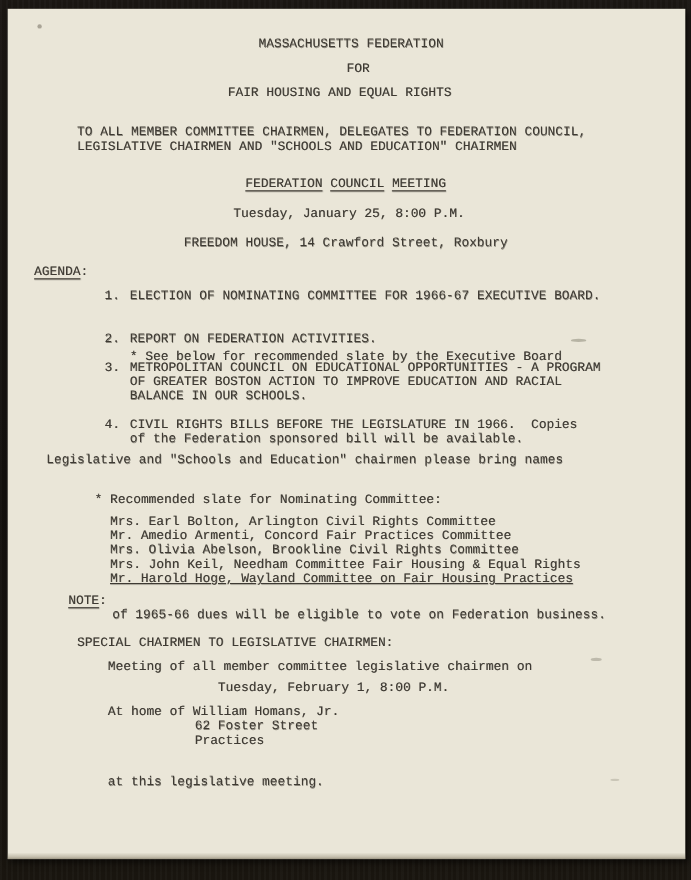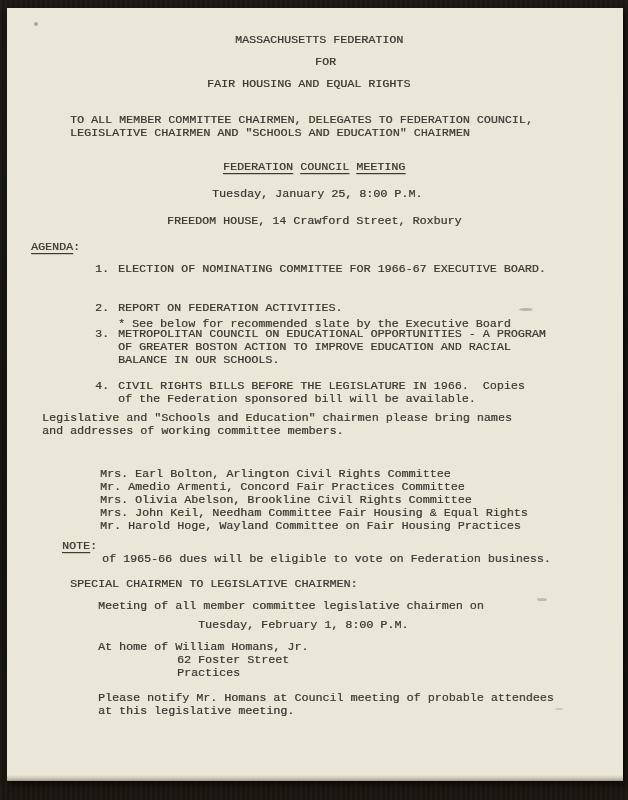--- a/index.html
+++ b/index.html
@@ -66,38 +66,37 @@
   <div class="ln" style="left:88px;top:320px;">3.</div>
   <div class="ln" style="left:111px;top:320px;">METROPOLITAN COUNCIL ON EDUCATIONAL OPPORTUNITIES - A PROGRAM</div>
   <div class="ln" style="left:111px;top:333px;">OF GREATER BOSTON ACTION TO IMPROVE EDUCATION AND RACIAL</div>
   <div class="ln" style="left:111px;top:346px;">BALANCE IN OUR SCHOOLS.</div>
 
   <div class="ln" style="left:88px;top:372px;">4.</div>
   <div class="ln" style="left:111px;top:372px;">CIVIL RIGHTS BILLS BEFORE THE LEGISLATURE IN 1966.  Copies</div>
   <div class="ln" style="left:111px;top:385px;">of the Federation sponsored bill will be available.</div>
 
   <div class="ln" style="left:35px;top:404px;">Legislative and "Schools and Education" chairmen please bring names</div>
-  <div class="ln" style="left:35px;top:417px;">and addresses of working committee members.</div>
 
+  <div class="ln" style="left:79px;top:440px;">* Recommended slate for Nominating Committee:</div>
   <div class="ln" style="left:93px;top:460px;">Mrs. Earl Bolton, Arlington Civil Rights Committee</div>
   <div class="ln" style="left:93px;top:473px;">Mr. Amedio Armenti, Concord Fair Practices Committee</div>
   <div class="ln" style="left:93px;top:486px;">Mrs. Olivia Abelson, Brookline Civil Rights Committee</div>
   <div class="ln" style="left:93px;top:499px;">Mrs. John Keil, Needham Committee Fair Housing &amp; Equal Rights</div>
-  <div class="ln" style="left:93px;top:512px;">Mr. Harold Hoge, Wayland Committee on Fair Housing Practices</div>
+  <div class="ln" style="left:93px;top:512px;text-decoration:underline;">Mr. Harold Hoge, Wayland Committee on Fair Housing Practices</div>
 
   <div class="ln" style="left:42px;top:532px;padding-left:13px;"><span class="u">NOTE</span><span>:</span></div>
   <div class="ln" style="left:95px;top:545px;">of 1965-66 dues will be eligible to vote on Federation business.</div>
 
   <div class="ln" style="left:63px;top:570px;">SPECIAL CHAIRMEN TO LEGISLATIVE CHAIRMEN:</div>
   <div class="ln" style="left:91px;top:592px;">Meeting of all member committee legislative chairmen on</div>
   <div class="ln" style="left:191px;top:611px;">Tuesday, February 1, 8:00 P.M.</div>
   <div class="ln" style="left:91px;top:633px;">At home of William Homans, Jr.</div>
   <div class="ln" style="left:170px;top:646px;">62 Foster Street</div>
   <div class="ln" style="left:170px;top:659px;">Practices</div>
-  <div class="ln" style="left:91px;top:684px;">Please notify Mr. Homans at Council meeting of probable attendees</div>
   <div class="ln" style="left:91px;top:697px;">at this legislative meeting.</div>
 
   <div class="smudge" style="left:27px;top:14px;width:4px;height:4px;background:rgba(90,85,70,0.45);"></div>
   <div class="smudge" style="left:512px;top:300px;width:14px;height:3px;background:rgba(90,85,70,0.35);"></div>
   <div class="smudge" style="left:530px;top:590px;width:10px;height:3px;background:rgba(90,85,70,0.3);"></div>
   <div class="smudge" style="left:548px;top:700px;width:8px;height:2px;background:rgba(90,85,70,0.22);"></div>
 
 </div>
 
 </body></html>

